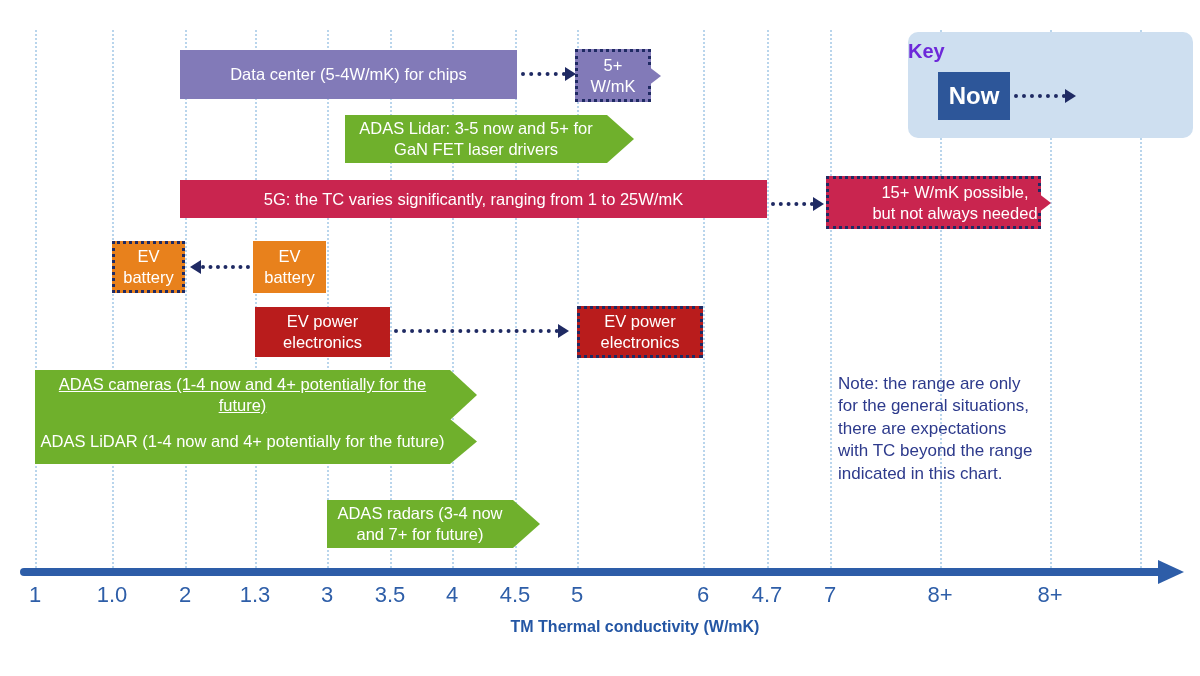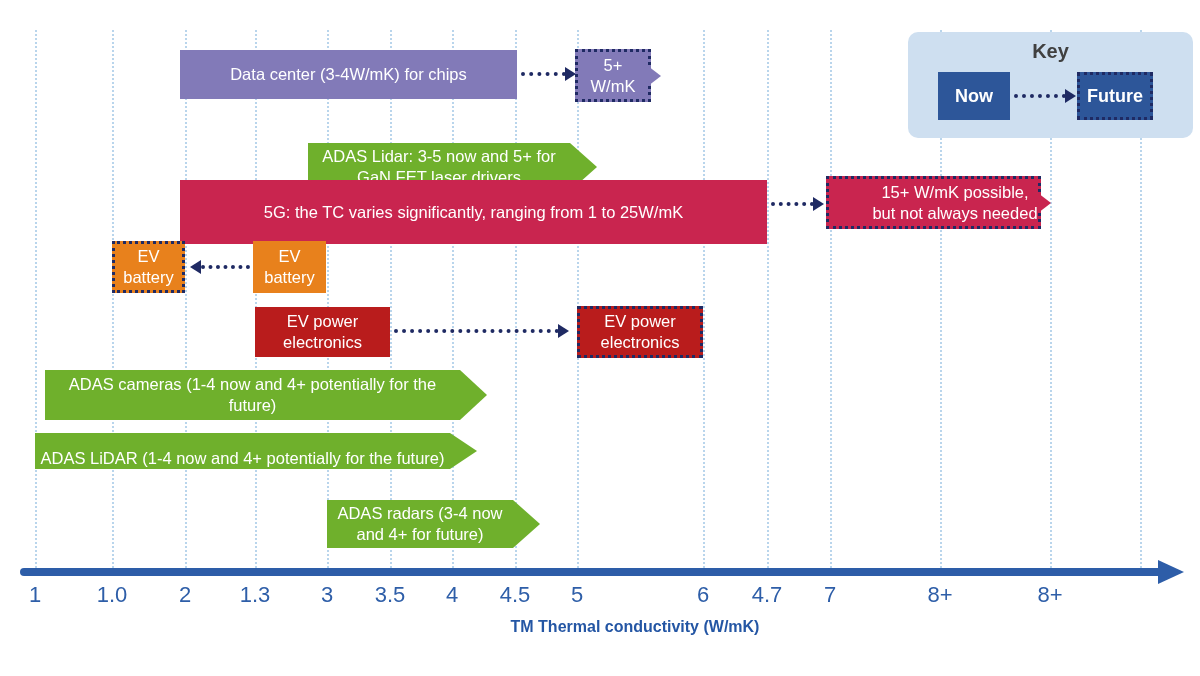--- a/index.html
+++ b/index.html
@@ -25,22 +25,22 @@
   }
   .prewrap{white-space:pre-line;}
   .bump{position:absolute;right:-13px;top:50%;transform:translateY(-50%);width:0;height:0;
     border-top:10px solid transparent;border-bottom:10px solid transparent;}
   .bump.purple-b{border-left:13px solid #827ab8;background:none;}
   .bump.red-b{border-left:13px solid #c9254f;background:none;}
   .dotline{position:absolute;height:0;border-top:4px dotted #1f2a63;}
   .ah-right{position:absolute;width:0;height:0;border-top:7px solid transparent;border-bottom:7px solid transparent;border-left:11px solid #1f2a63;}
   .ah-left{position:absolute;width:0;height:0;border-top:7px solid transparent;border-bottom:7px solid transparent;border-right:11px solid #1f2a63;}
   .keypanel{position:absolute;left:908px;top:32px;width:285px;height:106px;background:#cedff0;border-radius:10px;}
-  .keytitle{position:absolute;left:0;top:8px;width:100%;text-align:center;color:#404040;font-size:20px;font-weight:bold;}
-  .keybox{position:absolute;display:flex;align-items:center;justify-content:center;background:#2d5699;color:#fff;font-size:18px;font-weight:bold;box-sizing:border-box;}
+  .keytitle{position:absolute;left:0;top:8px;width:100%;text-align:left;color:#6d28d9;font-size:20px;font-weight:bold;}
+  .keybox{position:absolute;display:flex;align-items:center;justify-content:center;background:#2d5699;color:#fff;font-size:24px;font-weight:bold;box-sizing:border-box;}
   .axisline{position:absolute;left:20px;top:568px;width:1142px;height:8px;background:#2d5da8;border-radius:4px;}
   .axishead{position:absolute;left:1158px;top:560px;width:0;height:0;border-top:12px solid transparent;border-bottom:12px solid transparent;border-left:26px solid #2d5da8;}
   .tick{position:absolute;top:582px;transform:translateX(-50%);color:#2e5ea8;font-size:22px;}
   .axistitle{position:absolute;left:330px;top:618px;width:610px;text-align:center;color:#2456a4;font-size:16px;font-weight:bold;}
   .note{position:absolute;left:838px;top:373px;color:#2d3a8c;font-size:17px;line-height:1.32;white-space:pre;}
 </style>
 </head>
 <body>
 
 <div id="chart">
@@ -55,35 +55,35 @@
   <div class="gridline" style="left:515px"></div>
   <div class="gridline" style="left:577px"></div>
   <div class="gridline" style="left:703px"></div>
   <div class="gridline" style="left:767px"></div>
   <div class="gridline" style="left:830px"></div>
   <div class="gridline" style="left:940px"></div>
   <div class="gridline" style="left:1050px"></div>
   <div class="gridline" style="left:1140px"></div>
 
   <div class="bar purple" style="left:180px;top:50px;width:337px;height:49px;">
-    <span>Data center (3-4W/mK) for chips</span>
+    <span>Data center (5-4W/mK) for chips</span>
   </div>
   <div class="dotline" style="left:521px;top:72px;width:45px;"></div>
   <div class="ah-right" style="left:565px;top:67px;"></div>
   <div class="futurebox purple" style="left:575px;top:49px;width:76px;height:53px;">
     <span class="prewrap">5+
 W/mK</span>
     <span class="bump purple-b"></span>
   </div>
 
-  <div class="bar green arrowbar" style="left:308px;top:115px;width:289px;height:48px;margin-top:28px;">
+  <div class="bar green arrowbar" style="left:345px;top:115px;width:289px;height:48px;">
     <span>ADAS Lidar: 3-5 now and 5+ for GaN FET laser drivers</span>
   </div>
 
-  <div class="bar red" style="left:180px;top:180px;width:587px;height:64px;">
+  <div class="bar red" style="left:180px;top:180px;width:587px;height:38px;">
     <span>5G: the TC varies significantly, ranging from 1 to 25W/mK</span>
   </div>
   <div class="dotline" style="left:771px;top:202px;width:43px;"></div>
   <div class="ah-right" style="left:813px;top:197px;"></div>
   <div class="futurebox red" style="left:826px;top:176px;width:215px;height:53px;padding-left:43px;">
     <span>15+ W/mK possible, but not always needed</span>
     <span class="bump red-b"></span>
   </div>
 
   <div class="futurebox orange" style="left:112px;top:241px;width:73px;height:52px;">
@@ -97,43 +97,45 @@
 
   <div class="bar cyan" style="left:255px;top:307px;width:135px;height:50px;">
     <span>EV power electronics</span>
   </div>
   <div class="dotline" style="left:394px;top:329px;width:165px;"></div>
   <div class="ah-right" style="left:558px;top:324px;"></div>
   <div class="futurebox cyan" style="left:577px;top:306px;width:126px;height:52px;">
     <span>EV power electronics</span>
   </div>
 
-  <div class="bar green arrowbar" style="left:45px;top:370px;width:442px;height:50px;">
+  <div class="bar green arrowbar" style="left:35px;top:370px;width:442px;height:50px;text-decoration:underline;">
     <span>ADAS cameras (1-4 now and 4+ potentially for the future)</span>
   </div>
 
-  <div class="bar green arrowbar" style="left:35px;top:433px;width:442px;height:36px;align-items:flex-end;">
+  <div class="bar green arrowbar" style="left:35px;top:419px;width:442px;height:45px;">
     <span>ADAS LiDAR (1-4 now and 4+ potentially for the future)</span>
   </div>
 
   <div class="bar green arrowbar" style="left:327px;top:500px;width:213px;height:48px;">
-    <span>ADAS radars (3-4 now and 4+ for future)</span>
+    <span>ADAS radars (3-4 now and 7+ for future)</span>
   </div>
 
+  <div class="note">Note: the range are only
+for the general situations,
+there are expectations
+with TC beyond the range
+indicated in this chart.</div>
 
   <div class="keypanel">
     <div class="keytitle">Key</div>
     <div class="keybox" style="left:30px;top:40px;width:72px;height:48px;">
       <span>Now</span>
     </div>
     <div class="dotline" style="left:106px;top:62px;width:52px;"></div>
     <div class="ah-right" style="left:157px;top:57px;"></div>
-    <div class="keybox" style="left:169px;top:40px;width:76px;height:48px;border:3px dotted #1f2a63;">
-      <span>Future</span>
-    </div>
   </div>
 
   <div class="axisline"></div>
   <div class="axishead"></div>
 
   <span class="tick" style="left:35px">1</span>
   <span class="tick" style="left:112px">1.0</span>
   <span class="tick" style="left:185px">2</span>
   <span class="tick" style="left:255px">1.3</span>
   <span class="tick" style="left:327px">3</span>

